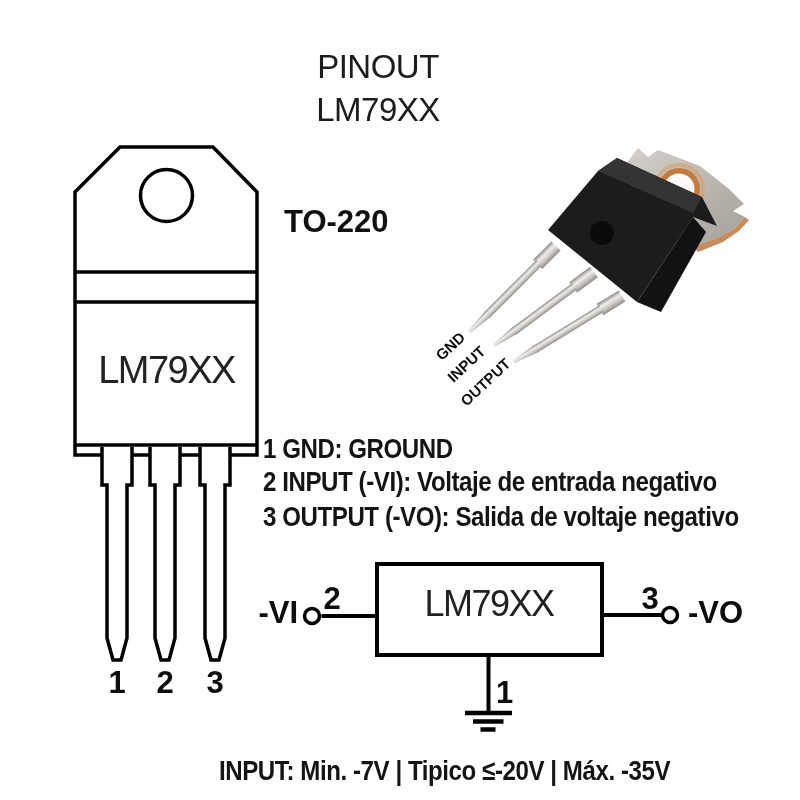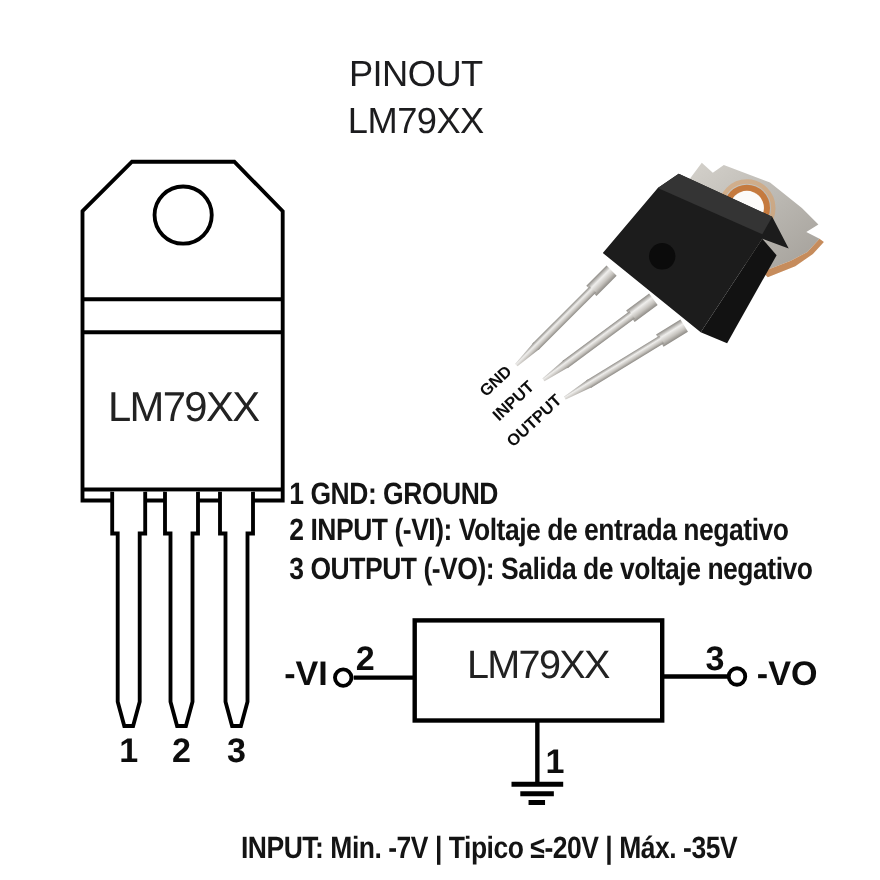--- a/index.html
+++ b/index.html
@@ -51,20 +51,21 @@
     <path d="M102,447 L102,485 L107,485 L107,638 L113,660 L121,660 L127,638 L127,485 L132,485 L132,447" fill="#ffffff" stroke="#000" stroke-width="3.5"></path>
     <path d="M150,447 L150,485 L155,485 L155,638 L161,660 L169,660 L175,638 L175,485 L180,485 L180,447" fill="#ffffff" stroke="#000" stroke-width="3.5"></path>
     <path d="M200,447 L200,485 L205,485 L205,638 L211,660 L219,660 L225,638 L225,485 L230,485 L230,447" fill="#ffffff" stroke="#000" stroke-width="3.5"></path>
 
     <text x="166.5" y="383" text-anchor="middle" class="svg-label-reg">LM79XX</text>
     <text x="117" y="693" text-anchor="middle" class="svg-bold">1</text>
     <text x="165" y="693" text-anchor="middle" class="svg-bold">2</text>
     <text x="215" y="693" text-anchor="middle" class="svg-bold">3</text>
   </svg>
 
+  <div class="abs to220">TO-220</div>
 
   <svg class="abs" style="left:425px;top:135px" width="345" height="300" viewBox="425 135 345 300">
     <defs>
       <linearGradient id="tabGrad" x1="0" y1="0" x2="1" y2="1">
         <stop offset="0" stop-color="#d6d3cd"></stop>
         <stop offset="0.55" stop-color="#b9b6b0"></stop>
         <stop offset="1" stop-color="#a39f99"></stop>
       </linearGradient>
       <linearGradient id="legGrad" x1="0" y1="0" x2="1" y2="0">
         <stop offset="0" stop-color="#8f8c87"></stop>

